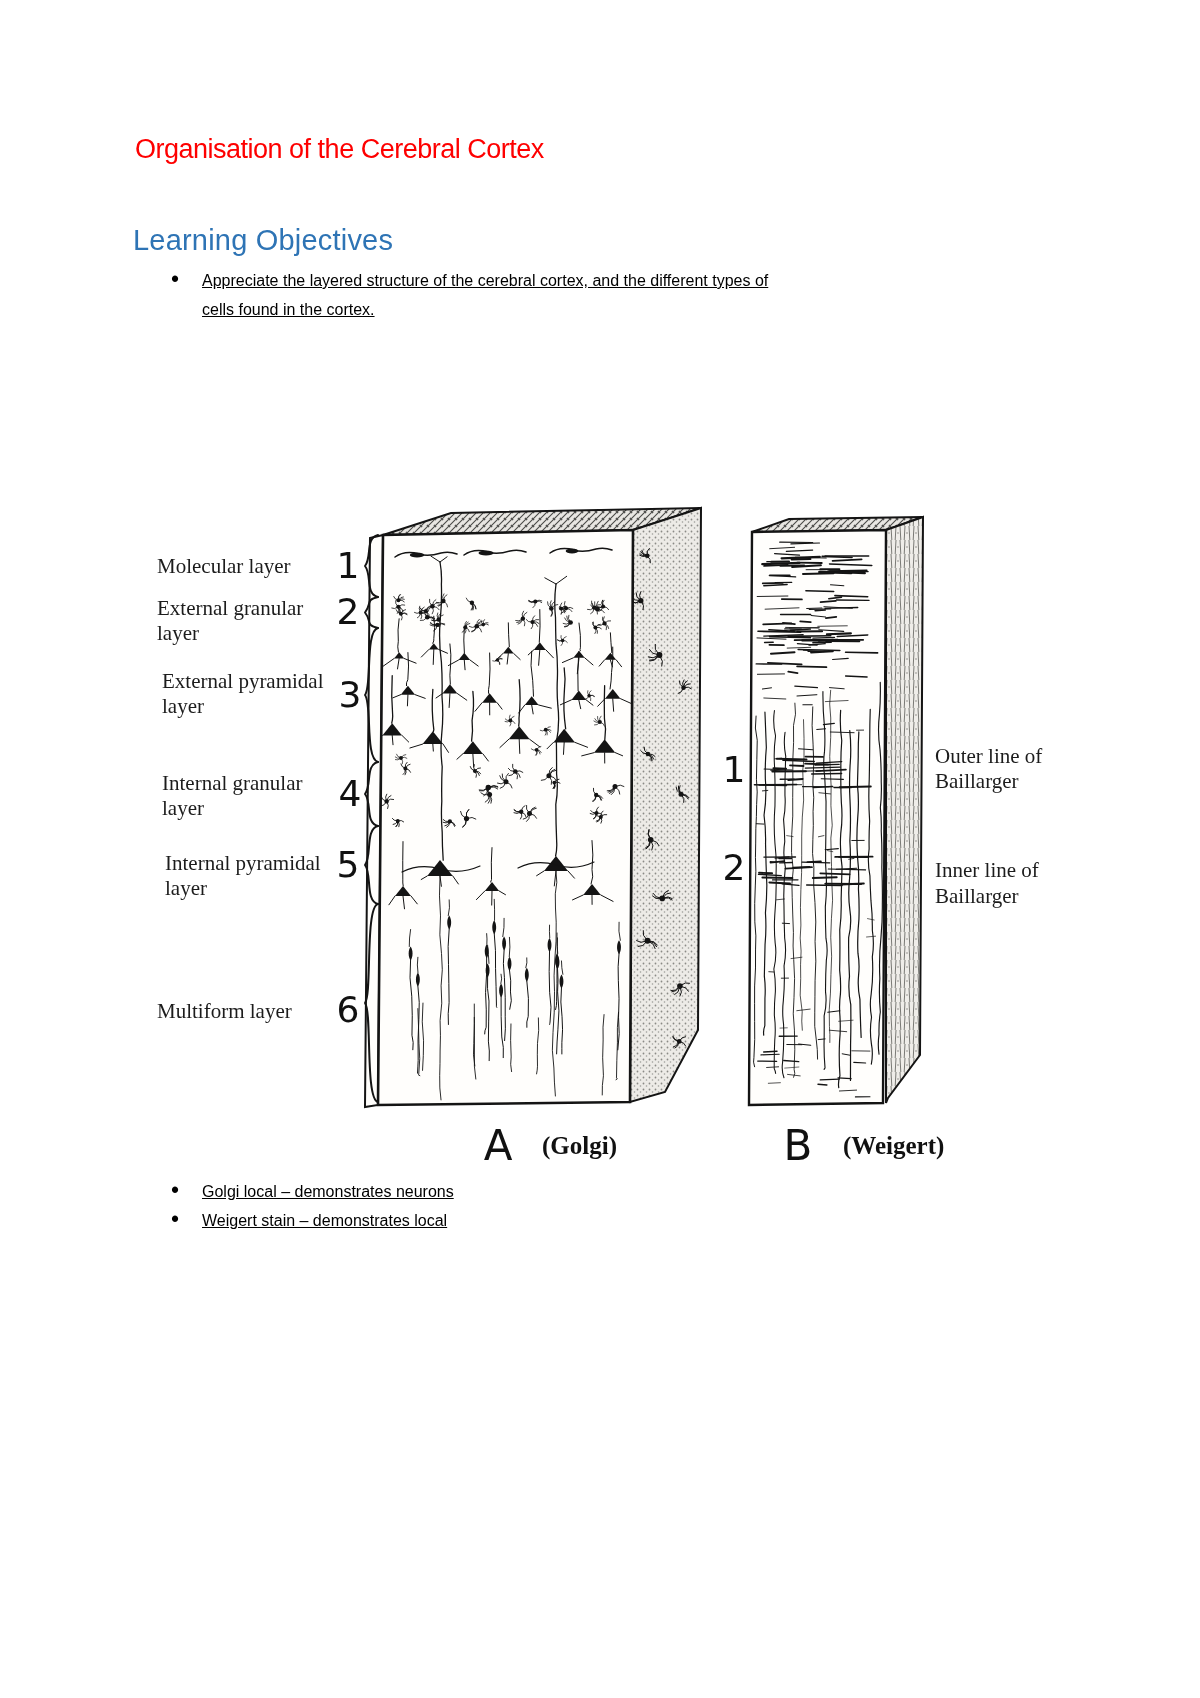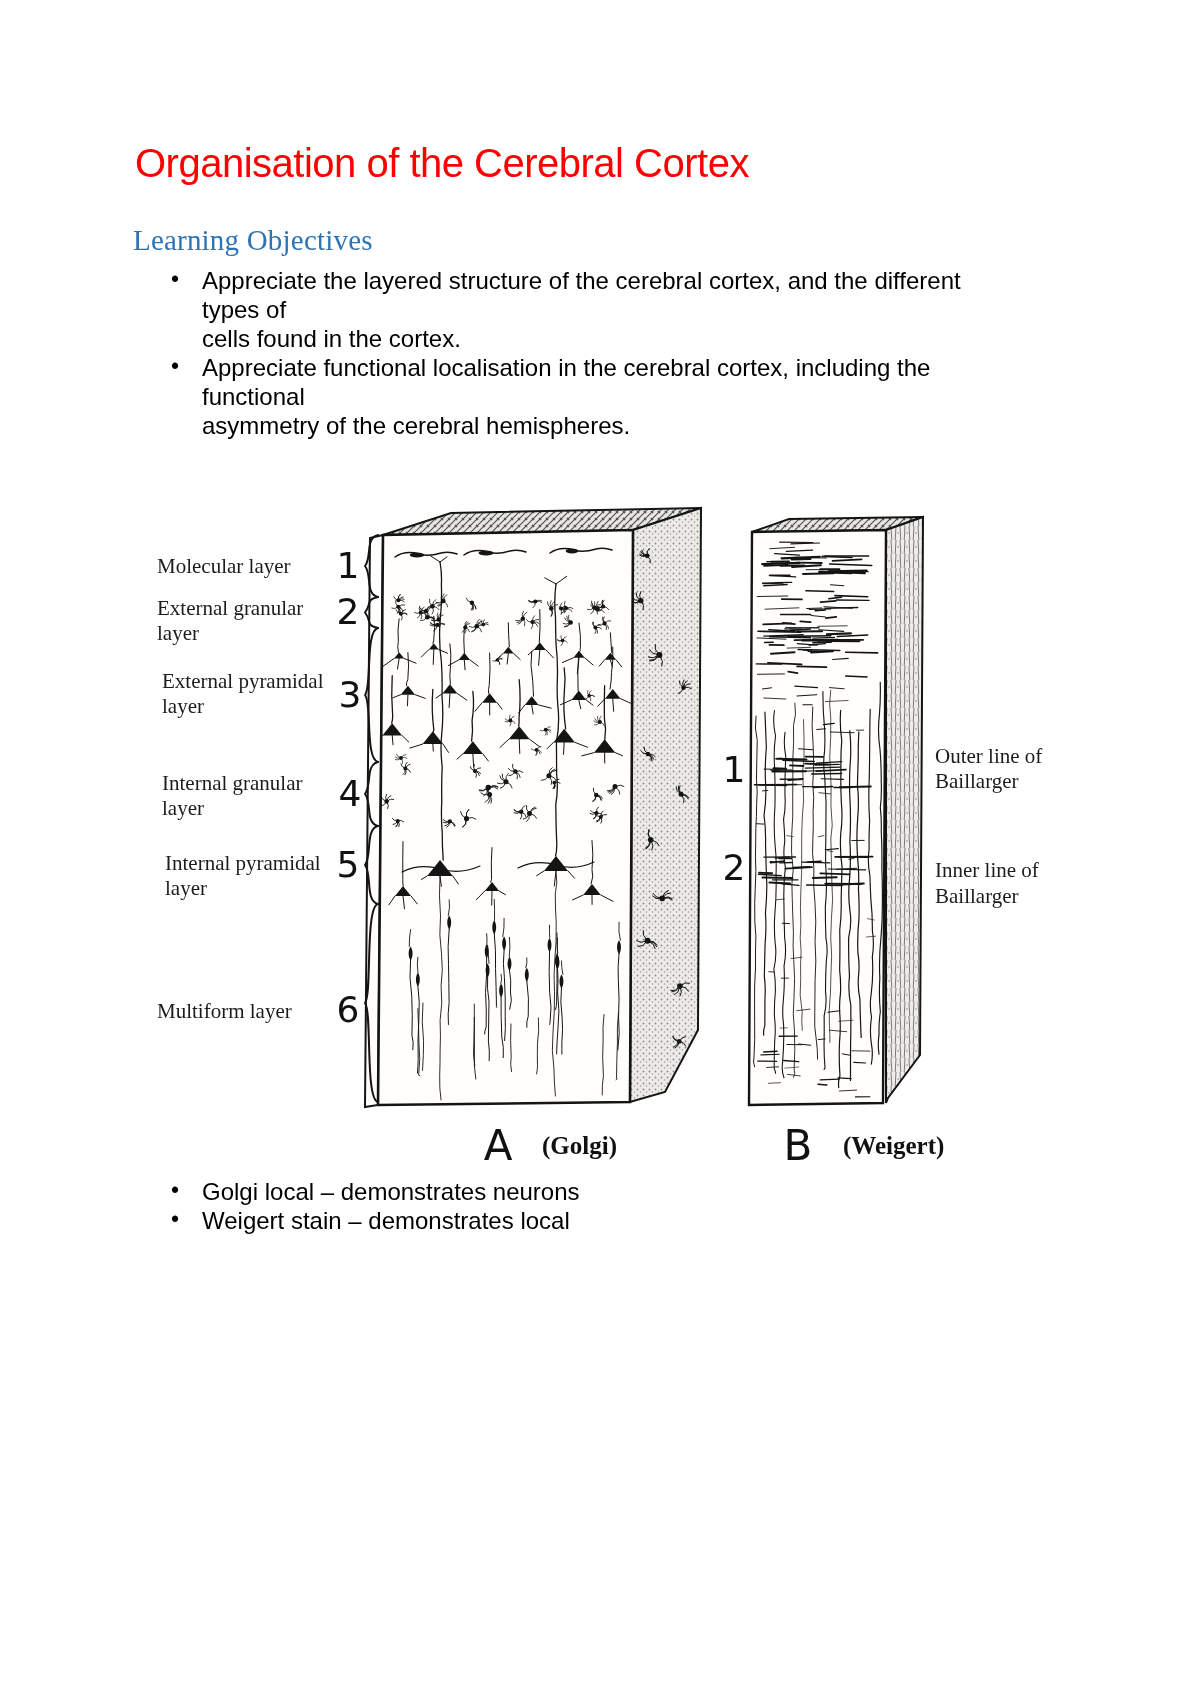--- a/index.html
+++ b/index.html
@@ -1,49 +1,47 @@
 <!DOCTYPE html>
 <html><head>
 <meta charset="utf-8">
 <style>
   html,body{margin:0;padding:0;background:#ffffff;}
   .page{position:relative;width:1200px;height:1698px;background:#ffffff;overflow:hidden;
         font-family:"Liberation Sans",sans-serif;color:#000;}
-  .doc-title{position:absolute;left:135px;top:142px;margin:0;font-size:40px;line-height:1.05;
+  .doc-title{position:absolute;left:135px;top:135px;margin:0;font-size:27px;line-height:1.05;
         font-weight:500;color:#fe0000;letter-spacing:-0.5px;font-family:"Liberation Sans",sans-serif;}
   .doc-h2{position:absolute;margin:0;font-size:29px;line-height:1.15;font-weight:400;color:#2e74b5;
-        font-family:Liberation Serif, serif;letter-spacing:0.2px;}
+        font-family:Liberation Sans, sans-serif;letter-spacing:0.2px;}
   #h2-objectives{left:133px;top:224px;}
   #h2-layers{left:133px;top:464px;}
   ul.doc-bullets{position:absolute;left:168px;margin:0;padding:0;list-style:none;width:810px;}
   #objectives-list{top:266px;}
   #stains-list{top:1177px;}
-  ul.doc-bullets li{position:relative;padding-left:34px;font-size:24px;line-height:29px;
-        white-space:pre-line;color:#000;}
+  ul.doc-bullets li{position:relative;padding-left:34px;font-size:16px;line-height:29px;
+        white-space:pre-line;color:#000;text-decoration:underline;}
   ul.doc-bullets li::before{content:"\2022";position:absolute;left:3px;top:-1px;font-size:23px;}
   .figure-wrap{position:absolute;left:120px;top:470px;width:960px;height:710px;text-align:right;}
   svg .figlabel{font-family:"Liberation Serif",serif;font-size:21px;fill:#1c1c1c;}
   svg .fignum{font-family:"DejaVu Sans",sans-serif;font-size:36px;fill:#111;}
   svg .figletter{font-family:"DejaVu Sans",sans-serif;font-size:42px;fill:#111;}
   svg .figstain{font-family:"Liberation Serif",serif;font-size:25px;font-weight:bold;fill:#111;}
 </style>
 </head>
 <body>
 
 <div class="page">
 
   <h1 class="doc-title">Organisation of the Cerebral Cortex</h1>
 
   <h2 class="doc-h2" id="h2-objectives">Learning Objectives</h2>
 
   <ul class="doc-bullets" id="objectives-list">
     <li>Appreciate the layered structure of the cerebral cortex, and the different types of
 cells found in the cortex.</li>
-    <li>Appreciate functional localisation in the cerebral cortex, including the functional
-asymmetry of the cerebral hemispheres.</li>
   </ul>
 
 
   <div class="figure-wrap">
     <svg id="fig-svg" width="960" height="710" viewBox="0 0 960 710">
       <defs>
         <pattern id="stip" width="6" height="6" patternUnits="userSpaceOnUse">
           <rect width="6" height="6" fill="#edebe7"></rect>
           <circle cx="1.5" cy="1.5" r="0.9" fill="#8a8a86"></circle>
           <circle cx="4.5" cy="4" r="0.8" fill="#9b9b97"></circle>

